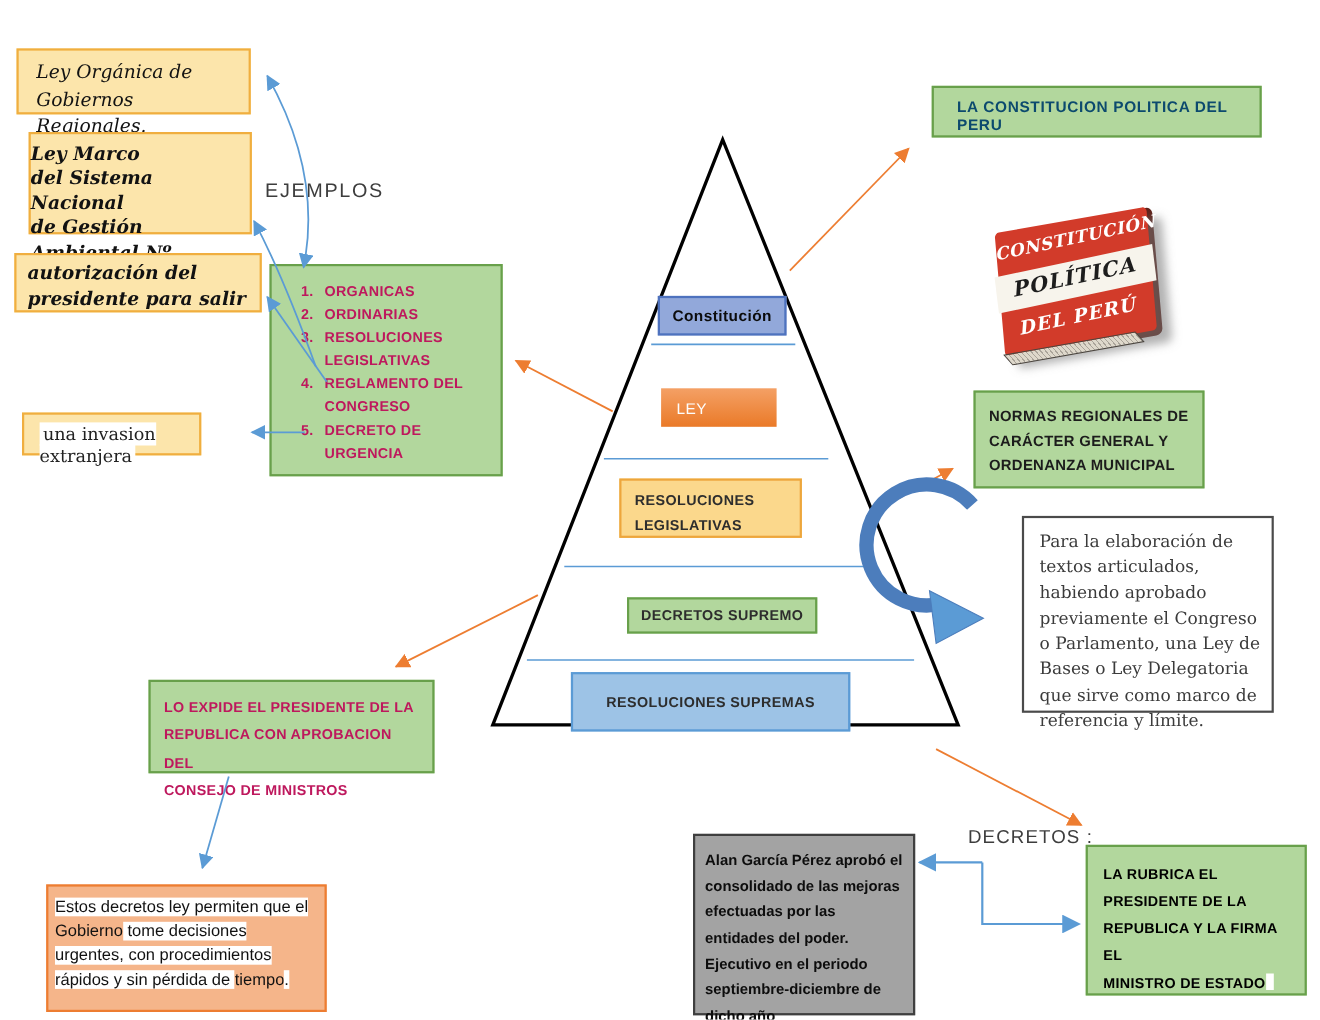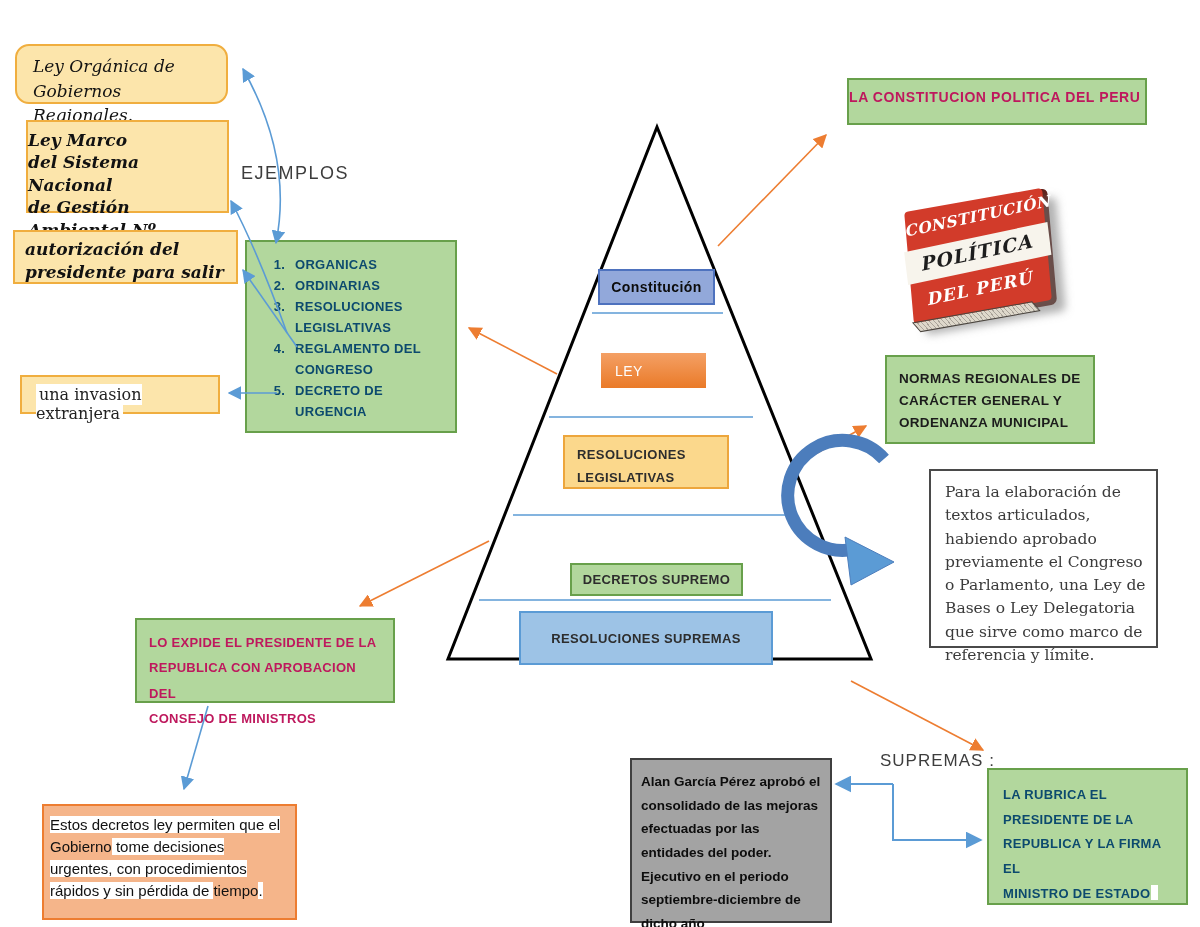--- a/index.html
+++ b/index.html
@@ -12,66 +12,66 @@
   .over{z-index:3;pointer-events:none;}
 
   
   .yellow-box{background:#fce5ab;border:2px solid #f0ae3f;}
   .green-box{background:#b2d79d;border:2px solid #68a04b;}
   .pre{white-space:pre-line;}
 
   
   .serif-it{font-family:"DejaVu Serif",serif;font-style:italic;font-size:17px;line-height:1.45;color:#121212;}
   .bold{font-weight:700;}
-  #box-ley-organica{left:15px;top:44px;width:213px;height:60px;padding:8px 6px 6px 16px;border-radius:14px;}
+  #box-ley-organica{left:15px;top:44px;width:213px;height:60px;padding:8px 6px 6px 16px;}
   #box-ley-marco{left:10px;top:120px;width:203px;height:93px;padding:7px 6px 6px 0;line-height:1.32;margin-left:16px;}
   #box-autorizacion{left:13px;top:230px;width:225px;height:54px;padding:6px 6px 6px 10px;line-height:1.35;}
-  #box-invasion{left:20px;top:375px;width:200px;height:39px;padding:8px 0 0 14px;}
+  #box-invasion{left:20px;top:375px;width:163px;height:39px;padding:8px 0 0 14px;}
   #box-invasion .hl{background:#ffffff;font-family:"DejaVu Serif",serif;font-size:16px;color:#222;padding:1px 3px;}
 
   #ejemplos-label{left:241px;top:163px;font-size:18px;letter-spacing:1.5px;color:#3d3d3d;}
   #ejemplo-label{left:880px;top:751px;font-size:17px;letter-spacing:1px;color:#3d3d3d;}
 
   
   #box-ley-types{left:245px;top:240px;width:212px;height:193px;padding:12px 4px 4px 8px;}
-  #box-ley-types ol{margin:0;padding:0 0 0 34px;font-size:13px;font-weight:700;letter-spacing:.3px;color:#0c4a6e;}
+  #box-ley-types ol{margin:0;padding:0 0 0 34px;font-size:13px;font-weight:700;letter-spacing:.3px;color:#be185d;}
   #box-ley-types li{line-height:1.62;padding-left:6px;max-width:136px;}
 
   
   .plabel{font-size:13px;font-weight:700;letter-spacing:.4px;color:#2d2d2d;display:flex;align-items:center;}
   #lvl-constitucion{left:598px;top:269px;width:117px;height:36px;background:#92a8da;border:2px solid #4e72be;
                     justify-content:center;font-size:14px;color:#0c0c0c;}
   #lvl-ley{left:601px;top:353px;width:105px;height:35px;background:linear-gradient(180deg,#f4a065,#ea7a28);
            border:none;color:#fdfdfd;font-size:14px;font-weight:400;padding-left:14px;}
   #lvl-resleg{left:563px;top:435px;width:166px;height:54px;background:#fbd88c;border:2px solid #eda63c;
               padding-left:12px;line-height:1.75;display:block;padding-top:7px;}
-  #lvl-decsup{left:570px;top:543px;width:173px;height:33px;background:#b2d79d;border:2px solid #68a04b;justify-content:center;margin-top:20px;}
+  #lvl-decsup{left:570px;top:543px;width:173px;height:33px;background:#b2d79d;border:2px solid #68a04b;justify-content:center;}
   #lvl-ressup{left:519px;top:611px;width:254px;height:54px;background:#9dc3e6;border:2px solid #5b9bd5;justify-content:center;}
 
   
-  #box-constitucion-politica{left:847px;top:78px;width:300px;height:47px;padding:9px 0;
-      font-size:14px;font-weight:700;letter-spacing:.6px;color:#be185d;}
+  #box-constitucion-politica{left:847px;top:78px;width:300px;height:47px;padding:9px 21px;
+      font-size:14px;font-weight:700;letter-spacing:.6px;color:#0c4a6e;}
   #box-normas{left:885px;top:355px;width:210px;height:89px;padding:11px 12px;
       font-size:13.5px;font-weight:700;letter-spacing:.3px;line-height:1.62;color:#1c1c1c;}
   #box-elaboracion{left:929px;top:469px;width:229px;height:179px;background:#fff;border:2px solid #4a4a4a;
       padding:10px 8px 8px 14px;font-family:"DejaVu Serif",serif;font-size:15.5px;line-height:1.5;color:#3b3b3b;}
 
   
   #box-expide{left:135px;top:618px;width:260px;height:85px;padding:10px 12px;
       font-size:13px;font-weight:700;letter-spacing:.3px;line-height:1.95;color:#be185d;}
   #box-decretos{left:42px;top:804px;width:255px;height:116px;background:#f5b58a;border:2px solid #ed7d31;
       padding:8px 6px;font-size:15px;line-height:1.46;color:#111;}
   #box-decretos .hl{background:#ffffff;}
   #box-decretos .nohl{background:transparent;}
 
   
   #box-alan{left:630px;top:758px;width:202px;height:165px;background:#a3a3a3;border:2px solid #3f3f3f;
       padding:10px 9px;font-size:13.5px;font-weight:600;line-height:1.75;color:#0d0d0d;}
   #box-rubrica{left:987px;top:768px;width:201px;height:137px;padding:13px 6px 6px 14px;
-      font-size:13px;font-weight:700;letter-spacing:.3px;line-height:1.9;color:#0c4a6e;}
+      font-size:13px;font-weight:700;letter-spacing:.3px;line-height:1.9;color:#000000;}
   .cursor{display:inline-block;width:7px;height:15px;background:#ffffff;vertical-align:-2px;margin-left:1px;}
 
   
   #book{left:908px;top:200px;width:140px;height:112px;background:#d23b2a;border-radius:4px;
         transform:rotate(-10deg) skewX(-5deg);
         box-shadow:12px 12px 9px 1px rgba(115,115,115,.55), 3px 3px 0 2px #5f221a;
         font-family:"DejaVu Serif",serif;font-style:italic;font-weight:700;text-align:center;}
   #book .band{position:absolute;left:-3px;right:-3px;top:37px;height:33px;background:#f7f4ec;transform:rotate(-2deg);}
   #book .l1{position:absolute;left:0;right:0;top:7px;color:#fff;font-size:15.5px;transform:rotate(-2deg);letter-spacing:.5px;}
   #book .l2{position:absolute;left:0;right:0;top:41px;color:#1d1d1d;font-size:19px;transform:rotate(-2deg);letter-spacing:1px;}
@@ -138,21 +138,21 @@
 CARÁCTER GENERAL Y
 ORDENANZA MUNICIPAL</div>
     <div class="abs" id="box-elaboracion">Para la elaboración de textos articulados, habiendo aprobado previamente el Congreso o Parlamento, una Ley de Bases o Ley Delegatoria que sirve como marco de referencia y límite.</div>
 
     <div class="abs green-box pre" id="box-expide">LO EXPIDE EL PRESIDENTE DE LA
 REPUBLICA CON APROBACION DEL
 CONSEJO DE MINISTROS</div>
     <div class="abs" id="box-decretos"><span class="hl">Estos decretos ley permiten que el </span><span class="nohl">Gobierno</span><span class="hl"> tome decisiones urgentes, con procedimientos rápidos y sin pérdida de </span><span class="nohl">tiempo</span><span class="hl">.</span></div>
 
     <div class="abs" id="box-alan">Alan García Pérez aprobó el consolidado de las mejoras efectuadas por las entidades del poder. Ejecutivo en el periodo septiembre-diciembre de dicho año</div>
-    <div class="abs" id="ejemplo-label">SUPREMAS :</div>
+    <div class="abs" id="ejemplo-label">DECRETOS :</div>
     <div class="abs green-box" id="box-rubrica">
       <span class="pre">LA RUBRICA EL
 PRESIDENTE DE LA
 REPUBLICA Y LA FIRMA EL
 MINISTRO DE ESTADO</span><span class="cursor"></span>
     </div>
   </div>
 
   <svg class="over">
     <defs>

